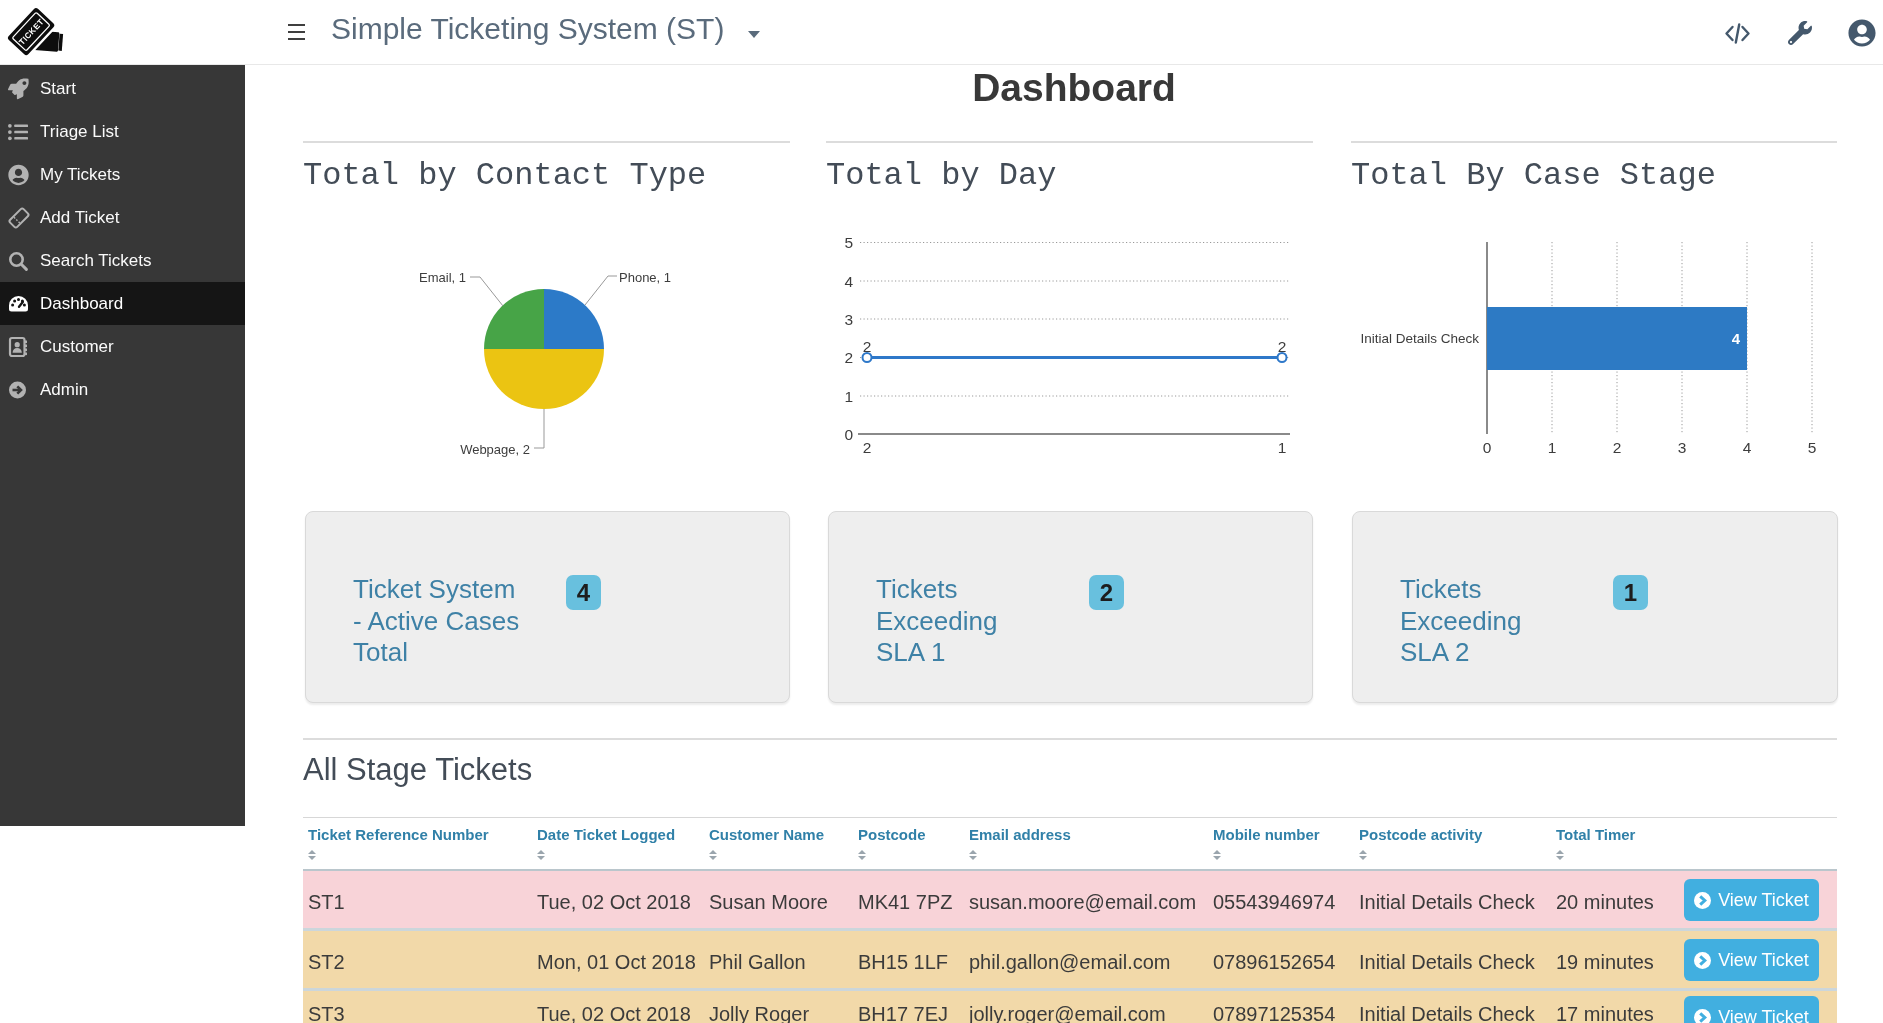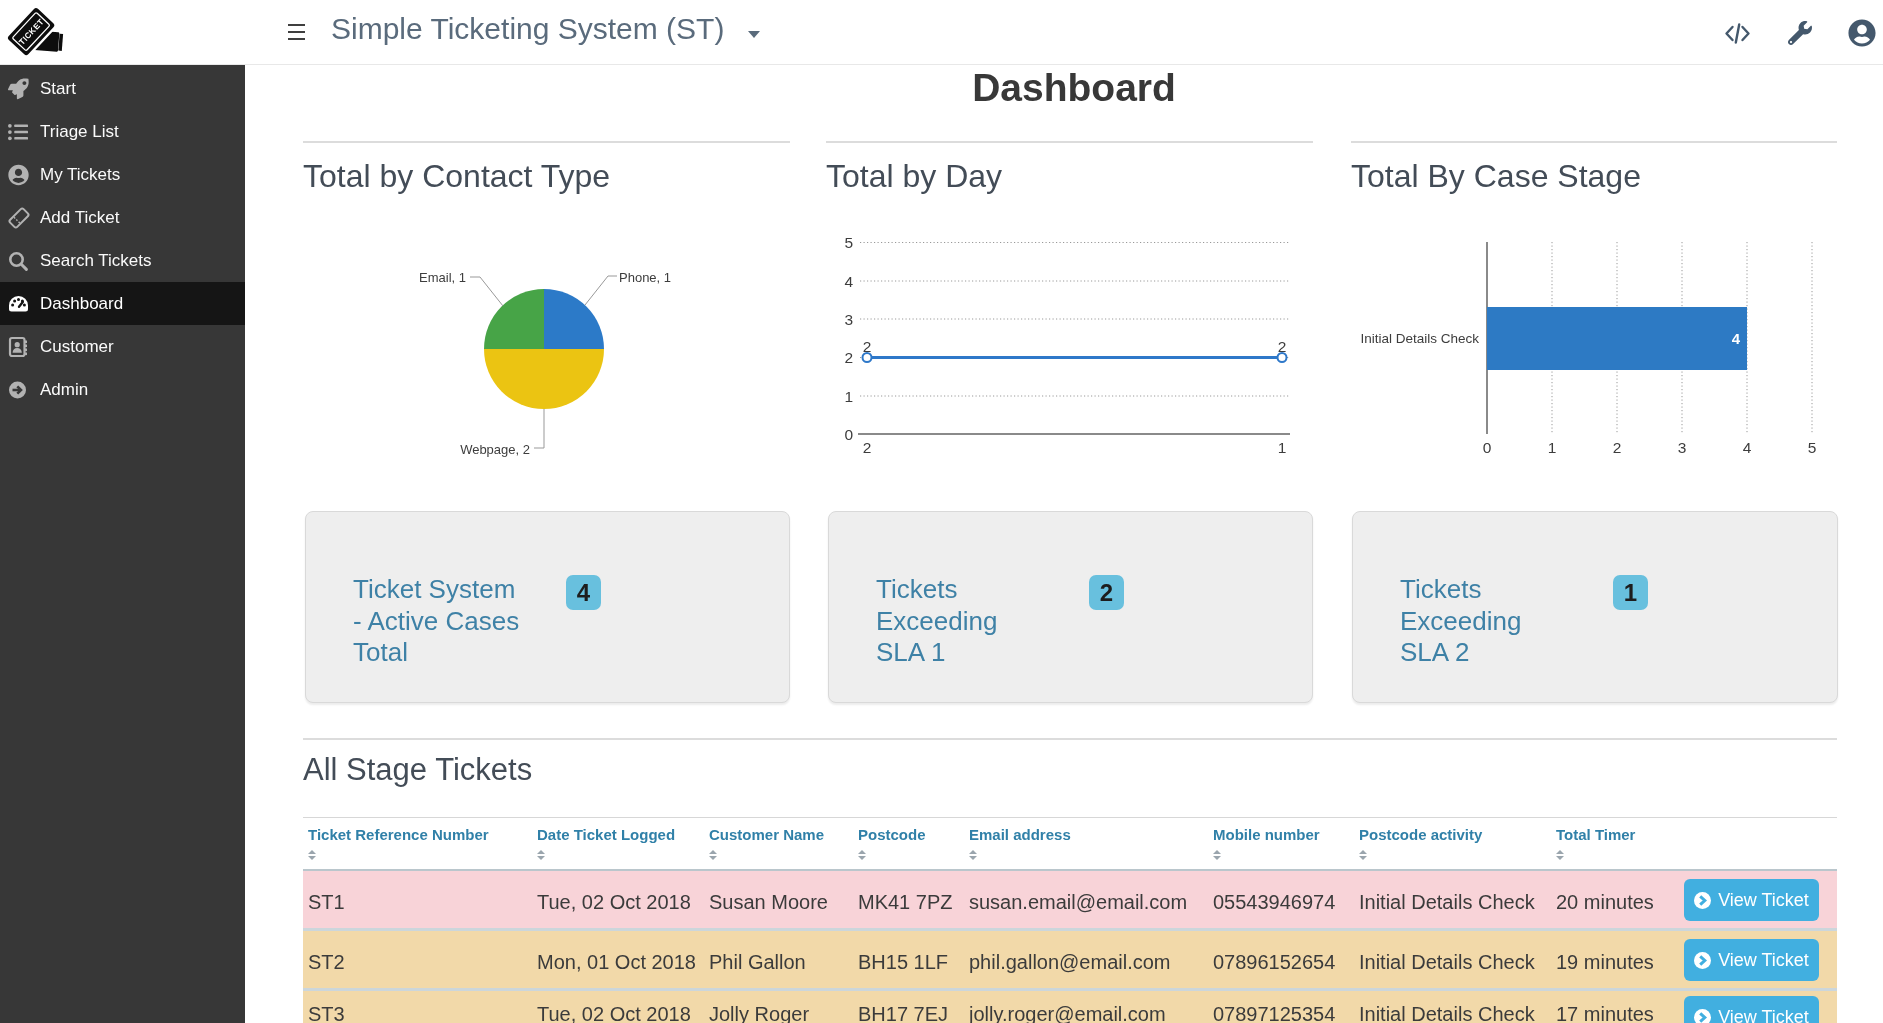--- a/index.html
+++ b/index.html
@@ -11,31 +11,31 @@
 
 #navbar { position:absolute; left:0; top:0; width:1883px; height:65px; background:#fff;
   border-bottom:1px solid #e8e8e8; z-index:5; }
 #hamburger { position:absolute; left:288px; top:24px; width:17px; }
 #hamburger div { height:2px; background:#3f3f3f; margin-bottom:5px; }
 #navtitle { position:absolute; left:331px; top:9px; font-size:30px; line-height:39px; color:#5a6b7c; white-space:nowrap; }
 #navtitle .caret { display:inline-block; width:0; height:0; border-left:6px solid transparent;
   border-right:6px solid transparent; border-top:7px solid #5a6b7c; margin-left:15px; vertical-align:1px; }
 
 
-#sidebar { position:absolute; left:0; top:65px; width:245px; height:958px; background:#373737; }
+#sidebar { position:absolute; left:0; top:65px; width:245px; height:761px; background:#373737; }
 #sidebar ul { list-style:none; padding-top:2px; }
 #sidebar li { position:relative; height:43px; line-height:43px; color:#fafafa; font-size:17px; padding-left:40px; }
 #sidebar li.active { background:#151515; color:#fff; }
 #sidebar li svg { position:absolute; left:8px; top:50%; transform:translateY(-50%); }
 
 
 #h1dash { position:absolute; left:255px; top:66px; width:1638px; text-align:center;
   font-size:39px; line-height:44px; font-weight:bold; color:#383838; }
 .coldiv { position:absolute; top:141px; height:2px; background:#dcdcdc; }
-.coltitle { position:absolute; top:158px; font-size:32px; line-height:36px; color:#434c57; white-space:nowrap; }
+.coltitle { position:absolute; top:158px; font-size:32px; line-height:36px; color:#434c57; white-space:nowrap;font-family:Liberation Mono, monospace; }
 
 
 .card { position:absolute; top:511px; height:192px; background:#eee; border:1px solid #d9d9d9;
   border-radius:8px; box-shadow:0 2px 2px rgba(0,0,0,0.08); }
 .card .ctext { position:absolute; left:47px; top:62px; font-size:26px; line-height:31.5px; color:#3e81a6; }
 .card .badge { position:absolute; left:260px; top:63px; width:35px; height:35px; background:#68c0de;
   border-radius:7px; text-align:center; line-height:35px; font-size:24px; font-weight:bold; color:#1d1d1d; }
 
 
 #tablewrap { position:absolute; left:303px; top:817px; width:1534px; }
@@ -195,21 +195,21 @@
     </div>
   <div class="hdrline2"></div>
   <div style="position:absolute;left:0;top:111px;width:1534px;height:3px;background:#ccd6db;"></div>
   <div style="position:absolute;left:0;top:171px;width:1534px;height:3px;background:#ccd6db;"></div>
 
   <div class="trow pink" style="top:54px;">
     <div class="td c1">ST1</div>
       <div class="td c2">Tue, 02 Oct 2018</div>
     <div class="td c3">Susan Moore</div>
       <div class="td c4">MK41 7PZ</div>
-    <div class="td c5">susan.email@email.com</div>
+    <div class="td c5">susan.moore@email.com</div>
       <div class="td c6">05543946974</div>
     <div class="td c7">Initial Details Check</div>
       <div class="td c8">20 minutes</div>
     <div class="btn"><svg class="bic" width="17" height="17" viewBox="0 0 17 17">
           <circle cx="8.5" cy="8.5" r="8.5" fill="#fff"></circle>
           <polyline points="6.2,4.3 10.8,8.5 6.2,12.7" stroke="#41afe0" stroke-width="3" fill="none"></polyline>
         </svg>View Ticket</div>
   </div>
   <div class="trow tan" style="top:114px;">
     <div class="td c1">ST2</div>

